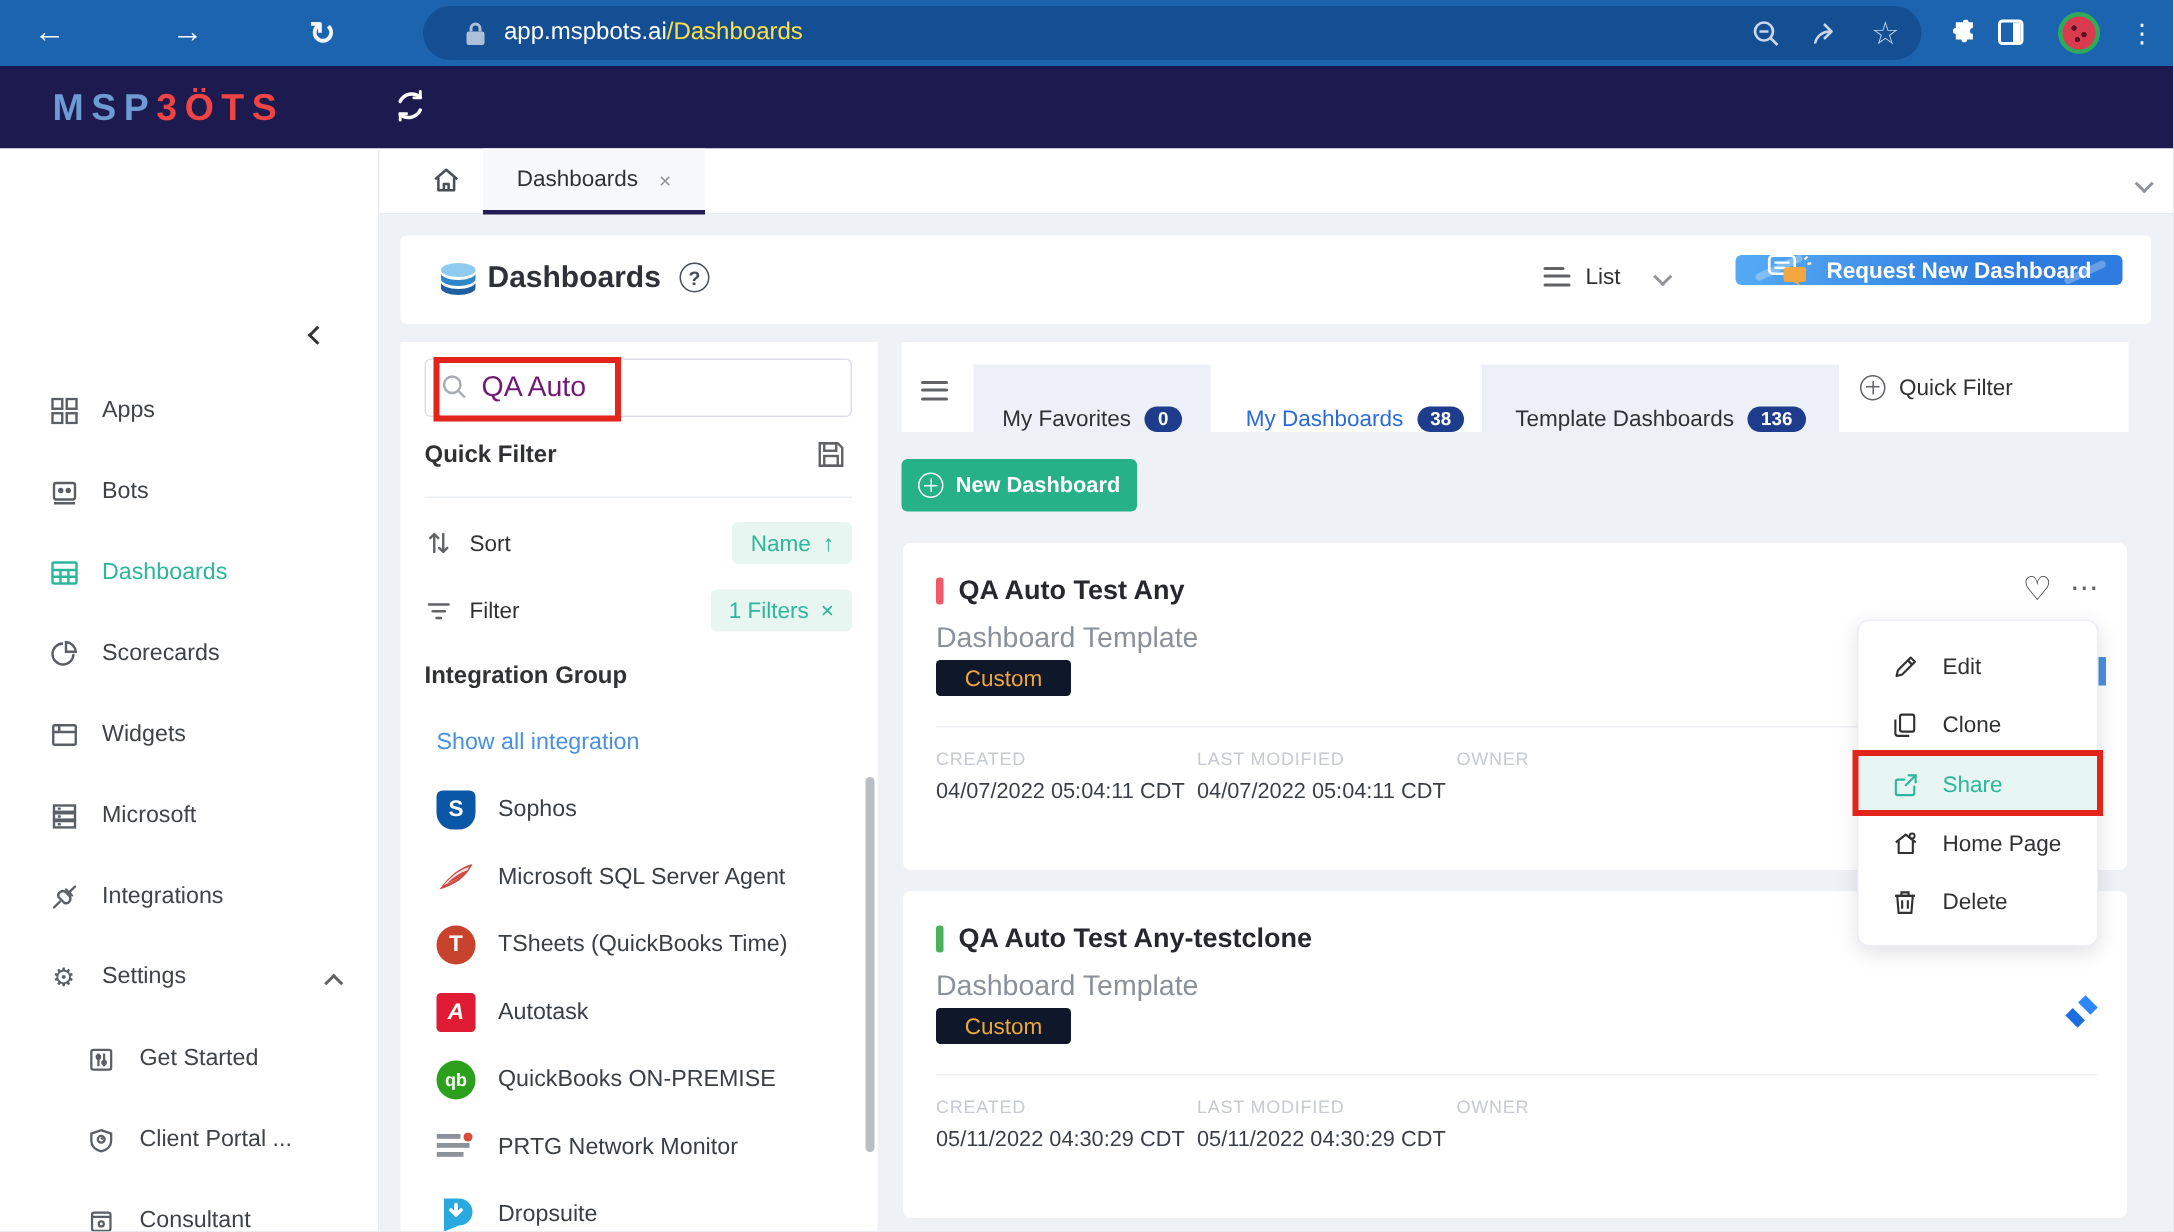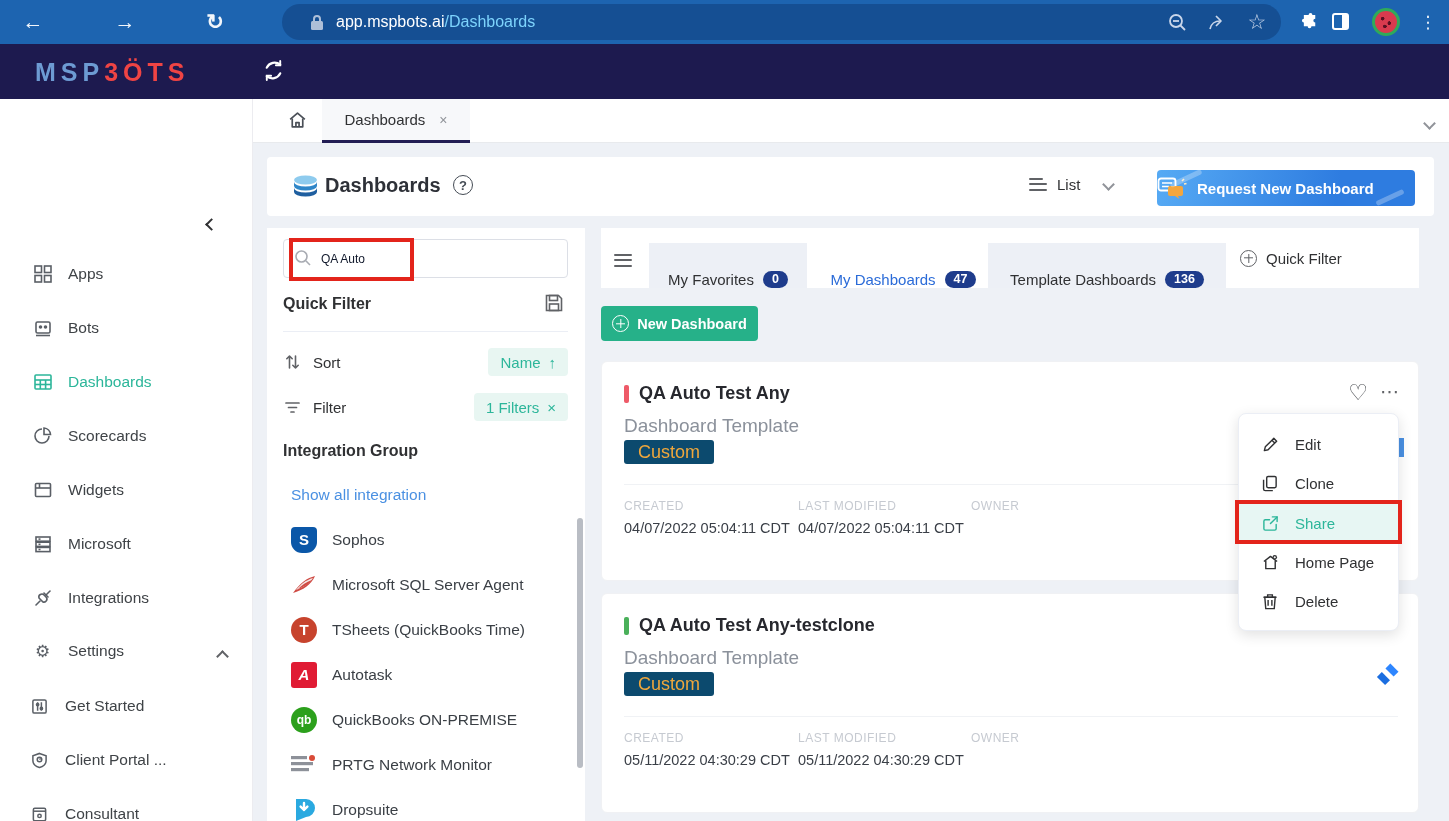--- a/index.html
+++ b/index.html
@@ -10,21 +10,21 @@
   }
   .abs { position:absolute; }
 
   
   #chrome { left:0; top:0; width:1449px; height:44px; background:#1d64b0; }
   .chrome-ic { position:absolute; top:0; height:44px; display:flex; align-items:center; justify-content:center;
                color:#f2f6fb; font-size:21px; width:34px; cursor:pointer; }
   #url-pill { position:absolute; left:282px; top:4px; width:999px; height:36px; border-radius:18px;
               background:#154f93; display:flex; align-items:center; }
   #url-text { font-size:16px; color:#ffffff; margin-left:12px; }
-  #url-text .path { color:#7dd3fc; }
+  #url-text .path { color:#fde047; }
   .pill-ic { position:absolute; top:0; height:36px; display:flex; align-items:center; justify-content:center;
              width:34px; color:#c9d6ea; font-size:18px; cursor:pointer; }
   #avatar { position:absolute; left:1372px; top:8px; width:28px; height:28px; border-radius:50%;
             background:radial-gradient(circle at 35% 35%, #5a0f22 1.6px, transparent 2px),
                        radial-gradient(circle at 65% 55%, #5a0f22 1.6px, transparent 2px),
                        radial-gradient(circle at 45% 70%, #5a0f22 1.6px, transparent 2px),
                        #d93a4e;
             border:3px solid #2faa5a; cursor:pointer; }
   #window-ic { position:absolute; left:1332px; top:13px; width:17px; height:17px; border:2.5px solid #fff;
                border-radius:3px; cursor:pointer; }
@@ -51,51 +51,51 @@
               font-size:15px; color:#303133; cursor:pointer; }
   #page-tab .x { color:#909399; font-size:14px; }
   .chev { display:inline-block; width:9px; height:9px; border-left:2px solid #909399; border-bottom:2px solid #909399; }
   .chev.down { transform:rotate(-45deg); }
   .chev.left { transform:rotate(45deg); border-color:#303133; }
   .chev.up   { transform:rotate(135deg); border-color:#606266; }
   #tabrow-chev { position:absolute; left:1172px; top:15px; }
 
   .side-item { position:absolute; left:0; width:253px; height:28px; display:flex; align-items:center;
                gap:16px; padding-left:33px; font-size:15.5px; color:#3f4347; cursor:pointer; }
-  .side-item.sub { padding-left:30px;text-align:center; }
+  .side-item.sub { padding-left:58px;text-align:center; }
   .side-item .ic { width:19px; display:flex; justify-content:center; color:#5a5f66; }
   .side-item.active { color:#2cb69a; } .side-item.active .ic { color:#2cb69a; }
   #collapse-ic { position:absolute; left:203px; top:112px; padding:4px; cursor:pointer; }
   #settings-chev { position:absolute; left:218px; top:548px; cursor:pointer; }
 
   
   #header-card { left:267px; top:157px; width:1167px; height:59px; background:#ffffff; border-radius:4px; }
   #hdr-title { position:absolute; left:58px; top:17px; font-size:20px; font-weight:700; color:#2e3138; }
   #hdr-help { position:absolute; left:186px; top:18px; width:20px; height:20px; border:1.6px solid #454c55;
               border-radius:50%; color:#454c55; font-size:13px; font-weight:700; display:flex;
               align-items:center; justify-content:center; cursor:pointer; }
   #view-switch { position:absolute; left:762px; top:17px; display:flex; align-items:center; gap:10px;
                  font-size:15px; color:#303133; cursor:pointer; }
   .hamburger { width:18px; }
   .hamburger i { display:block; height:2px; background:#606266; margin:3.5px 0; border-radius:1px; }
   .hamburger i:nth-child(1){ width:14px; } .hamburger i:nth-child(2){ width:18px; } .hamburger i:nth-child(3){ width:18px; }
-  #request-btn { position:absolute; left:890px; top:13px; width:258px; height:36px; border-radius:4px;
+  #request-btn { position:absolute; left:890px; top:13px; width:258px; height:20px; border-radius:4px;
                  background:linear-gradient(100deg,#56aaf4 0%,#2e7ce0 70%); color:#ffffff; font-weight:700;
-                 font-size:15px; display:flex; align-items:center; justify-content:flex-start; gap:10px;
+                 font-size:15px; display:flex; align-items:center; justify-content:center; gap:10px;
                  cursor:pointer; overflow:hidden; }
   #request-btn::before, #request-btn::after { content:""; position:absolute; height:5px; border-radius:3px;
                  background:rgba(255,255,255,.28); }
   #request-btn::before { width:34px; left:12px; top:6px; transform:rotate(-25deg); }
   #request-btn::after { width:30px; right:10px; bottom:6px; transform:rotate(-25deg); }
 
   
   #filter-panel { left:267px; top:228px; width:318px; height:593px; background:#ffffff; }
   #search-box { position:absolute; left:16px; top:11px; width:285px; height:39px; }
   #search-input { width:100%; height:100%; border:1px solid #dcdfe6; border-radius:4px; outline:none;
-                  font-family:"Liberation Sans", sans-serif; font-size:12px; color:#0f172a; padding:0 12px 0 37px; }
+                  font-family:"Liberation Sans", sans-serif; font-size:19px; color:#701a75; padding:0 12px 0 37px; }
   #search-mag { position:absolute; left:11px; top:10px; color:#a8abb2; }
   #qf-title { position:absolute; left:16px; top:67px; font-size:16px; font-weight:700; color:#303133; }
   #save-ic { position:absolute; right:21px; top:65px; cursor:pointer; color:#606266; }
   #fp-divider { position:absolute; left:16px; top:103px; width:285px; height:1px; background:#ebeef5; }
   .fp-row { position:absolute; left:16px; width:285px; height:28px; display:flex; align-items:center; gap:12px;
             font-size:15px; color:#303133; }
   .fp-row .ic { width:18px; color:#606266; display:flex; justify-content:center; }
   .fp-badge { position:absolute; right:0; top:0; height:28px; background:#e8f6f2; border-radius:4px;
               display:flex; align-items:center; justify-content:center; gap:8px; color:#2cb69a; font-size:15px;
               padding:0 12px; cursor:pointer; }
@@ -127,22 +127,22 @@
                   color:#ffffff; font-size:14.5px; font-weight:700; display:flex; align-items:center;
                   justify-content:center; gap:8px; cursor:pointer; }
 
   
   .dash-card { position:absolute; left:601px; width:818px; height:220px; background:#ffffff; border-radius:6px;
                border:1px solid #f0f1f4; }
   .card-title-row { position:absolute; left:22px; top:21px; display:flex; align-items:center; gap:10px; }
   .accent-bar { width:5px; height:18px; border-radius:2px; }
   .card-title { font-size:18px; font-weight:700; color:#27282e; }
   .card-sub { position:absolute; left:22px; top:53px; font-size:19px; color:#8b919b; }
-  .card-badge { position:absolute; left:22px; top:78px; width:90px; height:24px; background:#0c4a6e; border-radius:3px;
-                color:#efa73c; font-size:18px; display:flex; align-items:center; justify-content:center; }
+  .card-badge { position:absolute; left:22px; top:78px; width:90px; height:24px; background:#0f172a; border-radius:3px;
+                color:#efa73c; font-size:15px; display:flex; align-items:center; justify-content:center; }
   .card-divider { position:absolute; left:22px; top:122px; width:774px; height:1px; background:#f0f2f5; }
   .meta-col { position:absolute; top:137px; }
   .meta-label { font-size:12px; letter-spacing:.5px; color:#c6cad1; }
   .meta-value { font-size:14.5px; color:#3a3f47; margin-top:7px; }
   .heart-ic { position:absolute; right:50px; top:18px; font-size:22px; color:#43464b; cursor:pointer; }
   .dots-ic { position:absolute; right:18px; top:18px; font-size:19px; color:#606266; letter-spacing:1px; cursor:pointer; }
   #jira-ic { position:absolute; right:16px; top:66px; cursor:pointer; }
 
   
   #ctx-menu { left:1238px; top:413px; width:161px; height:218px; background:#ffffff; border-radius:8px;
@@ -508,21 +508,21 @@
         <i style="width:18px"></i>
         <i></i>
         <i></i>
       </span>
     <div class="ctab" style="left:47px;width:159px">
       <span>My Favorites</span>
       <span class="cbadge">0</span>
     </div>
     <div class="ctab active" style="left:212px;width:180px">
       <span>My Dashboards</span>
-      <span class="cbadge">47</span>
+      <span class="cbadge">38</span>
     </div>
     <div class="ctab" style="left:386px;width:239px">
       <span>Template Dashboards</span>
       <span class="cbadge">136</span>
     </div>
     <div id="strip-qf">
       <span class="circle-plus"></span>
       <span>Quick Filter</span>
     </div>
   </div>

